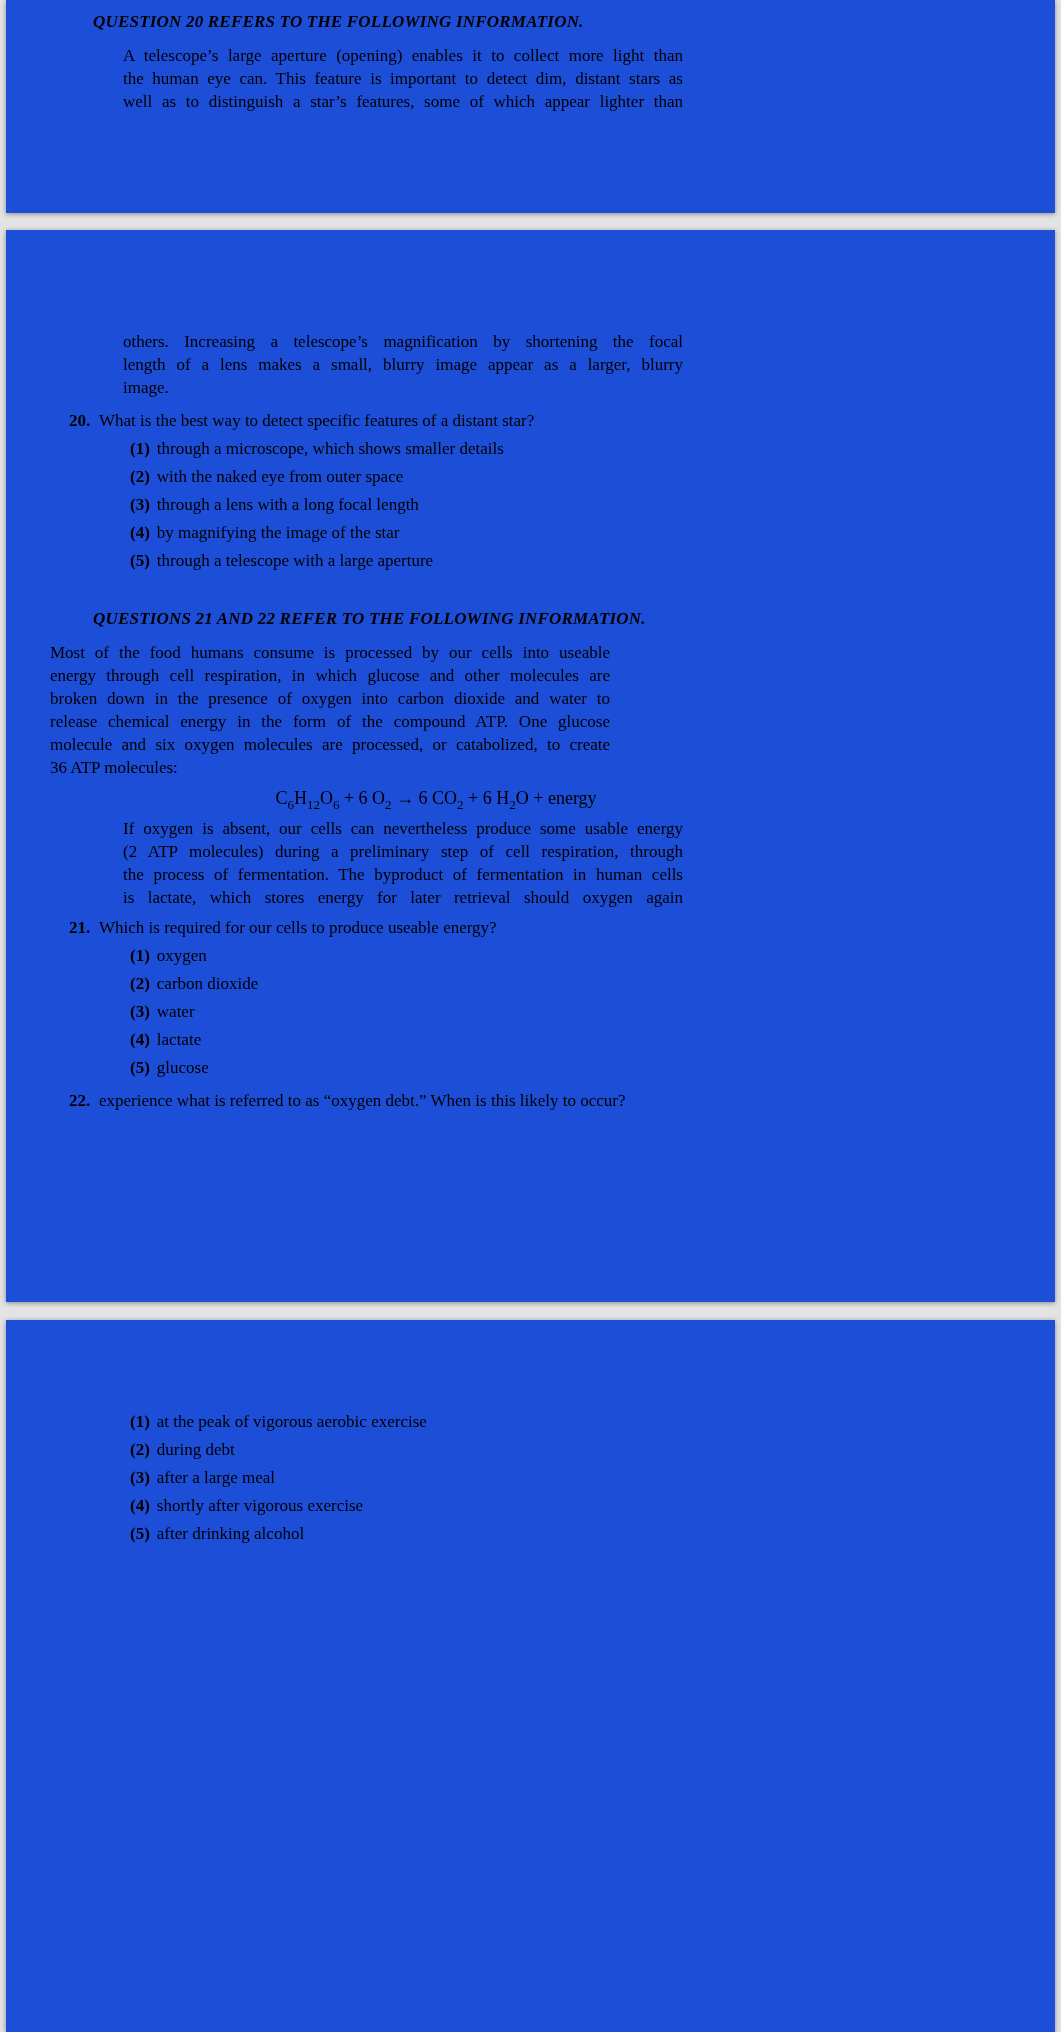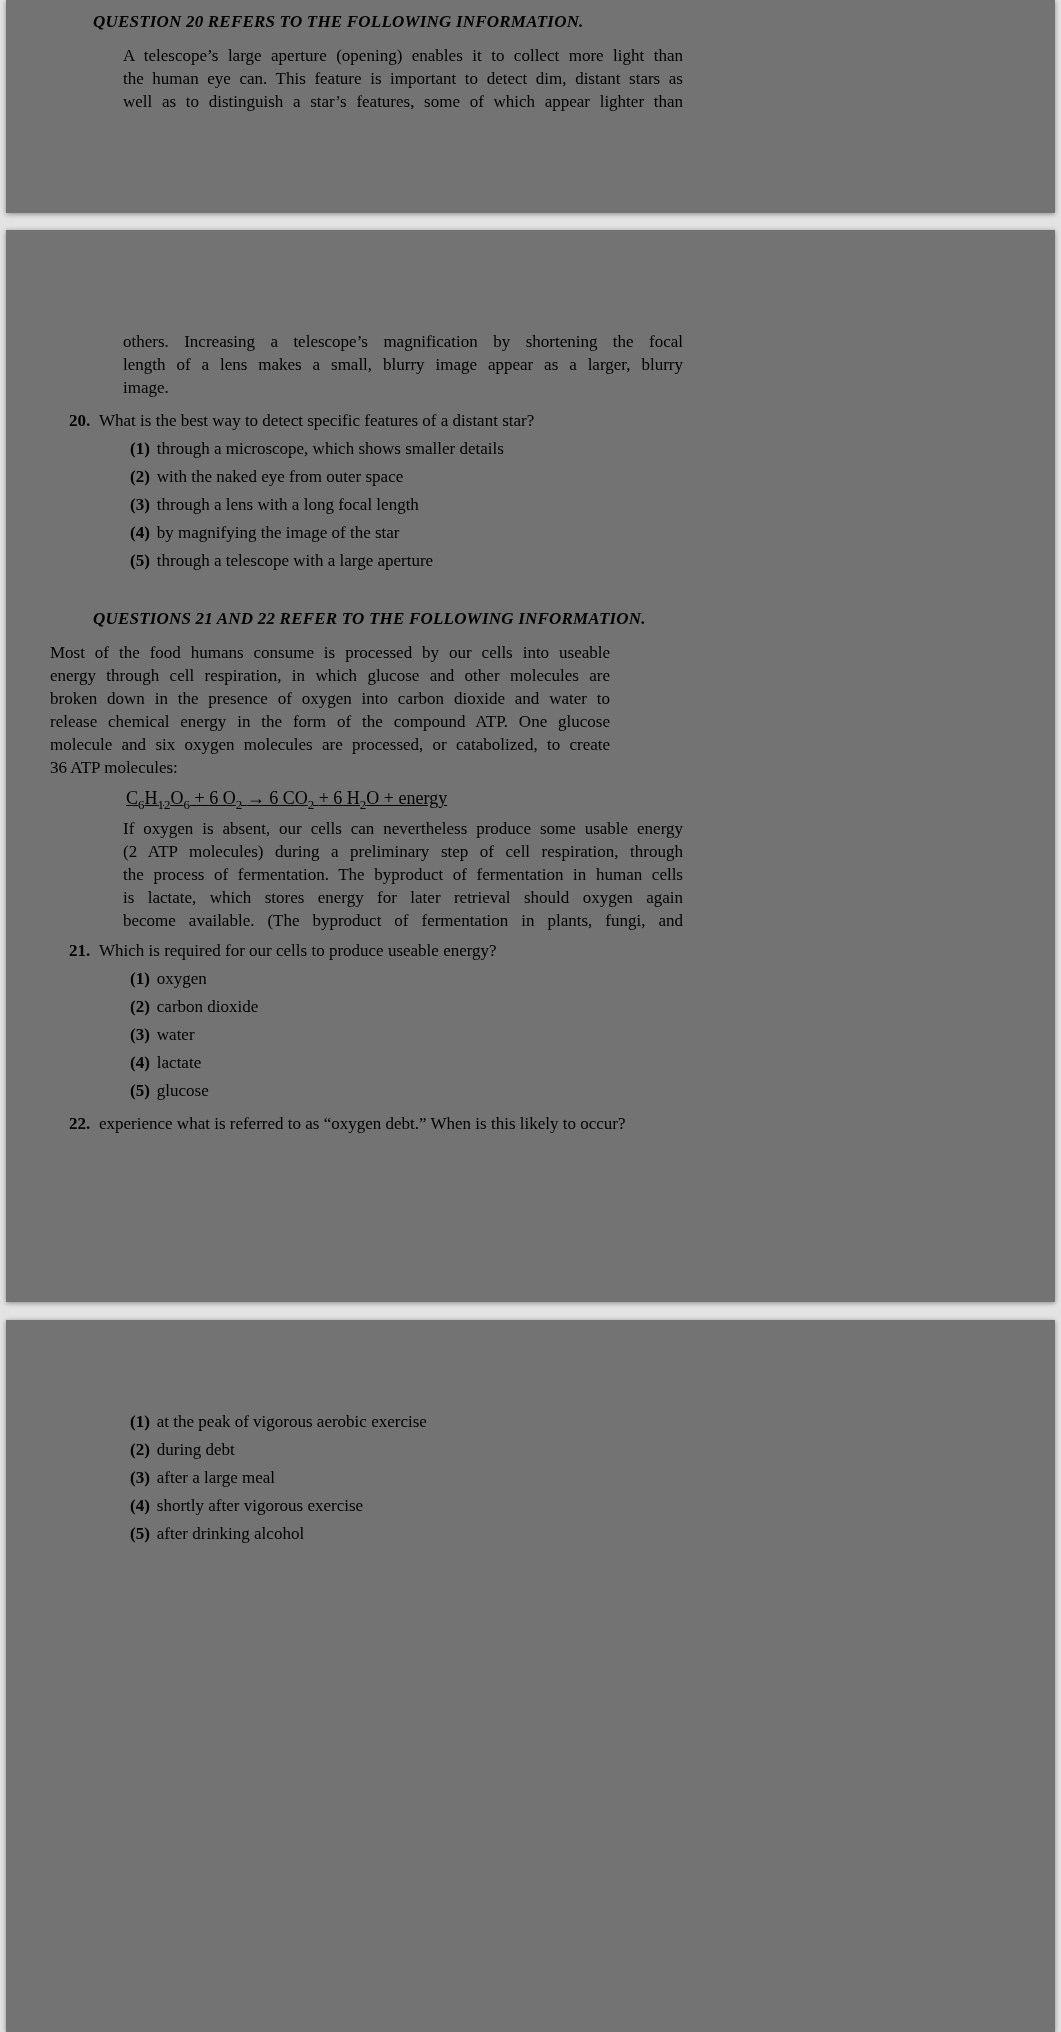--- a/index.html
+++ b/index.html
@@ -10,21 +10,21 @@
     font-family: "Liberation Serif", "DejaVu Serif", serif;
     color: #000;
     overflow: hidden;
     position: relative;
   }
   .viewer { position: absolute; inset: 0; }
   .page {
     position: absolute;
     left: 6px;
     width: 1049px;
-    background: #737373;
+    background: #1d4ed8;
     box-shadow: 0 1px 5px rgba(0,0,0,0.40);
   }
   #page-1 { top: 0;      height: 213px; }
   #page-2 { top: 230px;  height: 1072px; }
   #page-3 { top: 1320px; height: 712px; }
 
   .content { position: relative; }
   #page-1 .content { padding-top: 10px; }
   #page-2 .content { padding-top: 100px; }
   #page-3 .content { padding-top: 85px; }
@@ -59,24 +59,24 @@
 
   .option { display: flex; margin-left: 124px; margin-top: 5px; }
   .optlabel { font-weight: 700; margin-right: 7px; white-space: nowrap; }
   .opttext { white-space: nowrap; }
 
   .equation {
     margin-top: 6px;
     margin-left: 120px;
     width: 620px;
     height: 26px;
+    text-align: center;
     font-size: 18px;
     line-height: 26px;
     white-space: pre;
-    text-decoration: underline;
   }
   .equation sub { font-size: 13px; line-height: 0; }
 </style>
 </head>
 <body>
 
 <div class="viewer">
 
   <div class="page" id="page-1">
     <div class="content">
@@ -137,21 +137,20 @@
         <div class="jl last">36 ATP molecules:</div>
       </div>
 
       <div class="equation"><span>C</span><sub>6</sub><span>H</span><sub>12</sub><span>O</span><sub>6</sub><span> + 6 O</span><sub>2</sub><span> → 6 CO</span><sub>2</sub><span> + 6 H</span><sub>2</sub><span>O + energy</span></div>
 
       <div class="para info2 t">
         <div class="jl">If oxygen is absent, our cells can nevertheless produce some usable energy</div>
         <div class="jl">(2 ATP molecules) during a preliminary step of cell respiration, through</div>
         <div class="jl">the process of fermentation. The byproduct of fermentation in human cells</div>
         <div class="jl">is lactate, which stores energy for later retrieval should oxygen again</div>
-        <div class="jl">become available. (The byproduct of fermentation in plants, fungi, and</div>
       </div>
 
       <div class="question q21 t">
         <span class="qnum">21.</span>
         <div class="qbody">Which is required for our cells to produce useable energy?</div>
       </div>
 
       <div>
         <div class="option t">
           <span class="optlabel">(1)</span>

